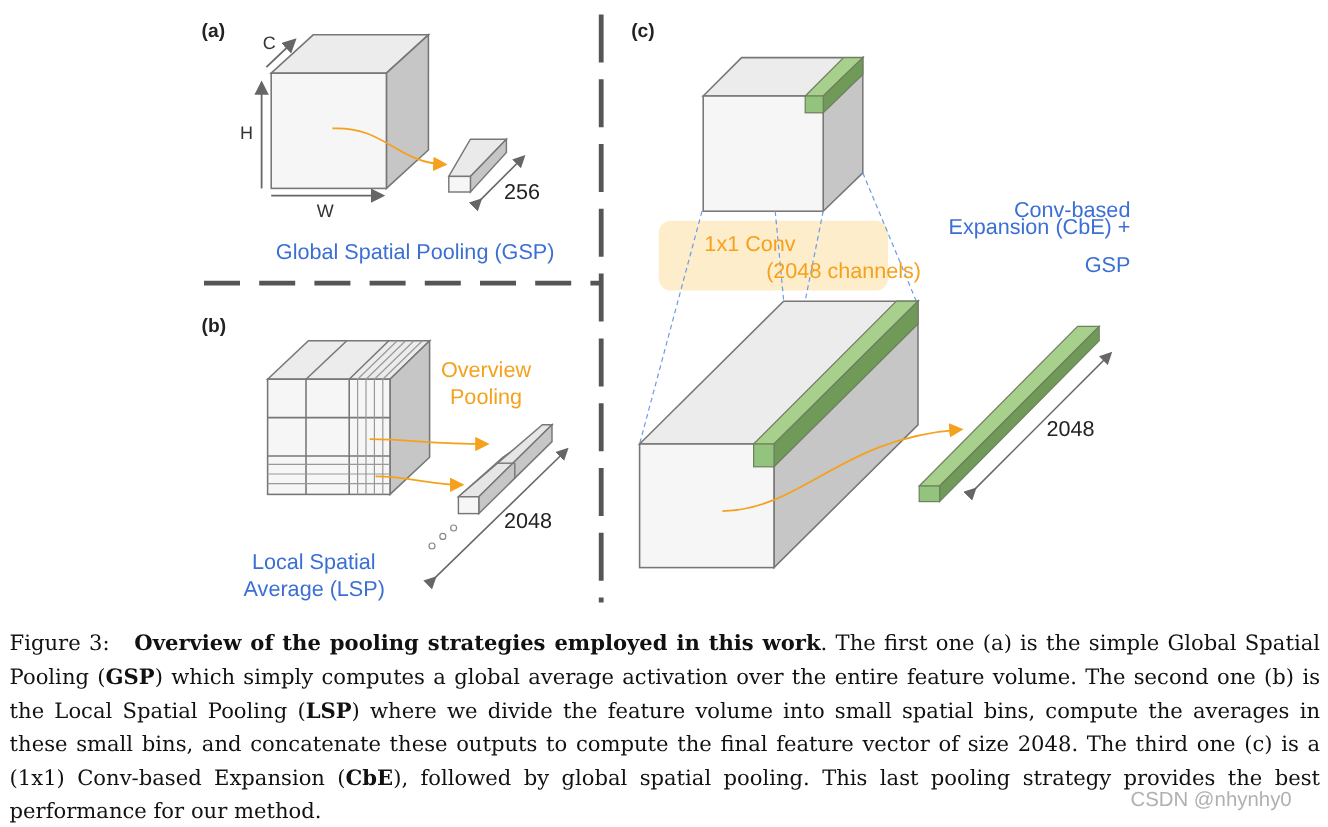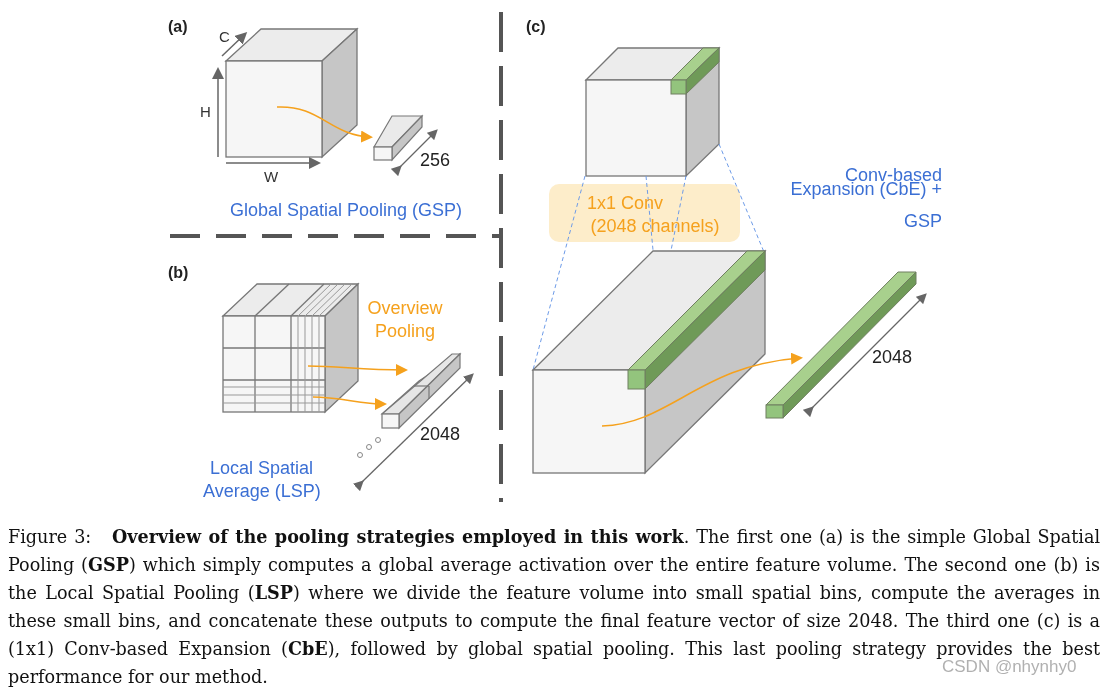--- a/index.html
+++ b/index.html
@@ -136,21 +136,21 @@
 
   <div class="lbl panel-tag" style="left:168px;top:264px;">(b)</div>
   <div class="lbl orange" style="left:360px;top:297px;width:90px;">Overview</div>
   <div class="lbl orange" style="left:360px;top:320px;width:90px;">Pooling</div>
   <div class="lbl num" style="left:420px;top:424px;">2048</div>
   <div class="lbl blue" style="left:203px;top:457px;width:110px;">Local Spatial</div>
   <div class="lbl blue" style="left:203px;top:480px;width:140px;text-align:left;">Average (LSP)</div>
 
   <div class="lbl panel-tag" style="left:526px;top:18px;">(c)</div>
   <div class="lbl orange" style="left:549px;top:192px;width:152px;">1x1 Conv</div>
-  <div class="lbl orange" style="left:549px;top:215px;width:212px;">(2048 channels)</div>
+  <div class="lbl orange" style="left:549px;top:215px;width:212px;padding-left:48px;">(2048 channels)</div>
   <div class="lbl blue" style="left:752px;top:164px;width:190px;">Conv-based</div>
   <div class="lbl blue" style="left:752px;top:178px;width:190px;">Expansion (CbE) +</div>
   <div class="lbl blue" style="left:752px;top:210px;width:190px;">GSP</div>
   <div class="lbl num" style="left:872px;top:347px;">2048</div>
 </div>
 
 <div id="caption"><span>Figure 3:</span>&nbsp;&nbsp; <b>Overview of the pooling strategies employed in this work</b><span>. The first one (a) is the simple Global Spatial Pooling (</span><b>GSP</b><span>) which simply computes a global average activation over the entire feature volume. The second one (b) is the Local Spatial Pooling (</span><b>LSP</b><span>) where we divide the feature volume into small spatial bins, compute the averages in these small bins, and concatenate these outputs to compute the final feature vector of size 2048. The third one (c) is a (1x1) Conv-based Expansion (</span><b>CbE</b><span>), followed by global spatial pooling. This last pooling strategy provides the best performance for our method.</span></div>
 
 <div id="watermark">CSDN @nhynhy0</div>
 

